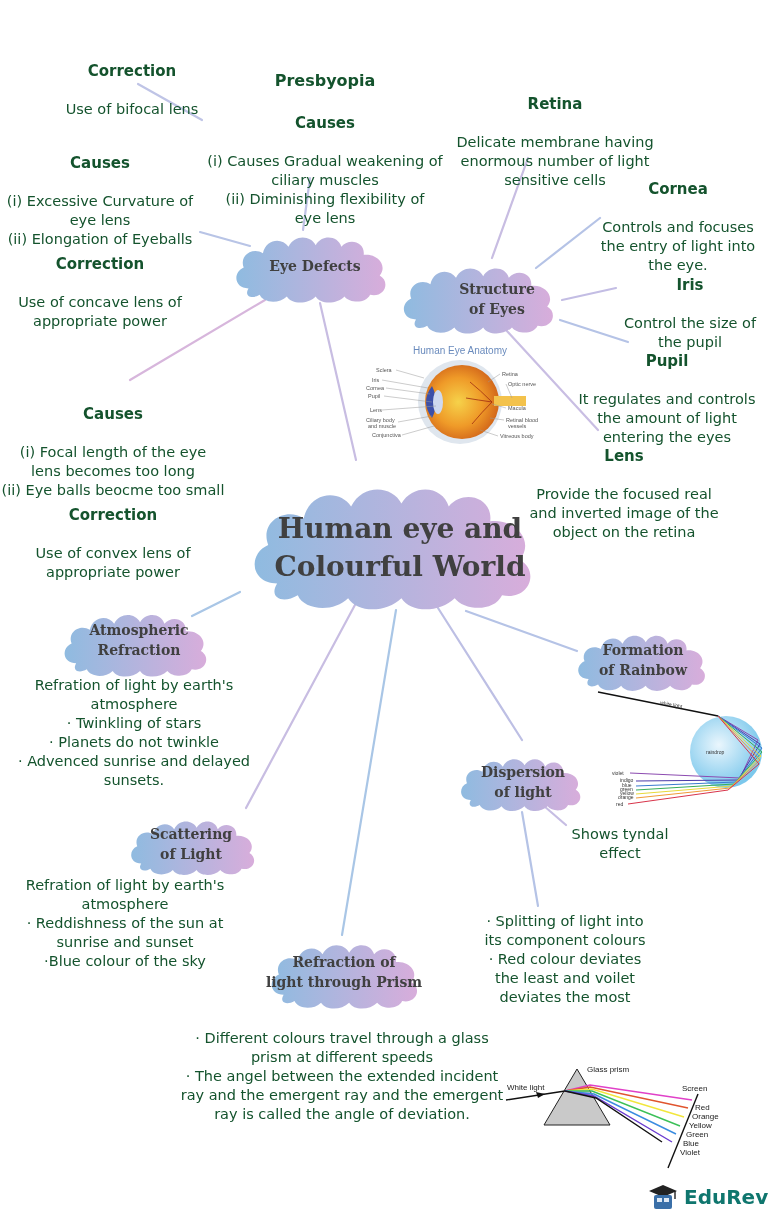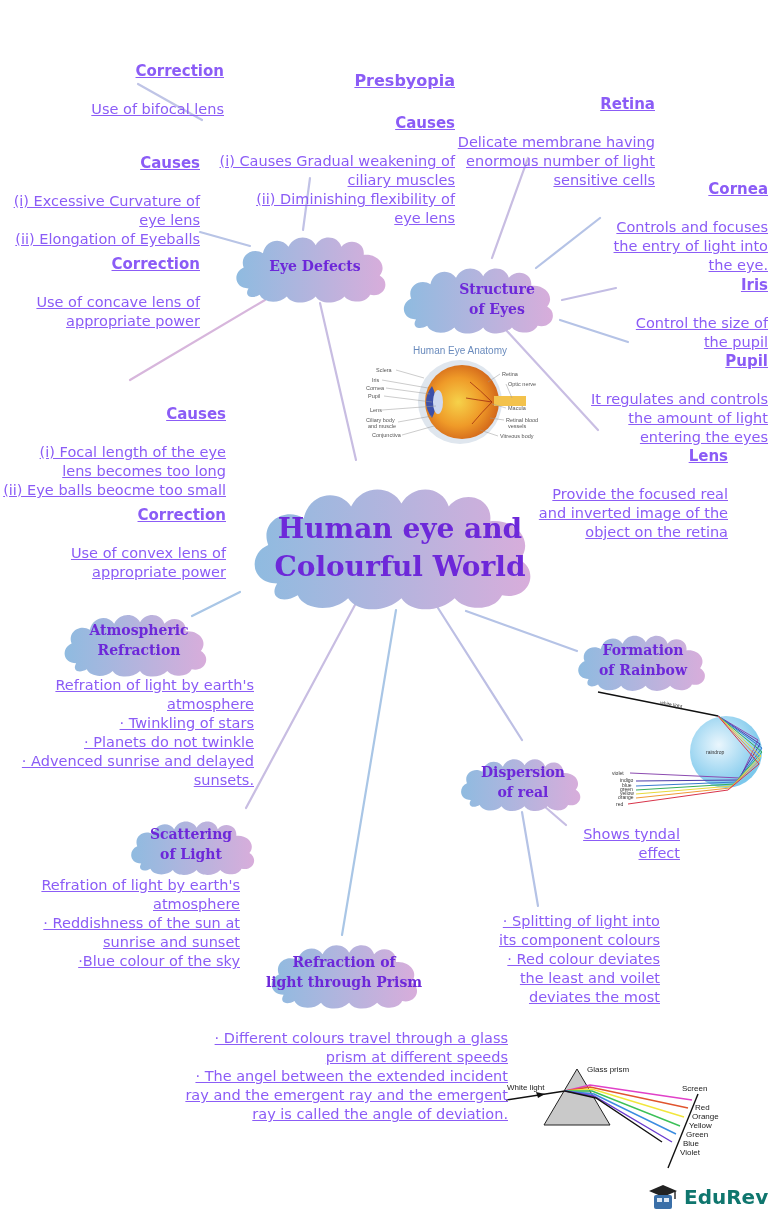--- a/index.html
+++ b/index.html
@@ -1,24 +1,24 @@
 <!DOCTYPE html>
 <html><head>
 <meta charset="utf-8">
 <style>
   html, body { margin: 0; padding: 0; background: #ffffff; }
   body { width: 768px; height: 1228px; position: relative; overflow: hidden;
          font-family: "DejaVu Sans", sans-serif; color: #111; }
   #canvas { position: absolute; left: 0; top: 0; width: 768px; height: 1228px; }
-  .txt { position: absolute; text-align: right; font-family: "DejaVu Sans", sans-serif;
-         font-size: 14.5px; line-height: 19px; color: #8b5cf6; white-space: pre-line; text-decoration: underline; }
+  .txt { position: absolute; text-align: center; font-family: "DejaVu Sans", sans-serif;
+         font-size: 14.5px; line-height: 19px; color: #14532d; white-space: pre-line; }
   .txt .h { font-weight: bold; display: block; font-size: 15px; }
   .txt .h.big { font-size: 16px; line-height: 21px; }
   .cloud-label { position: absolute; text-align: center; font-family: "DejaVu Serif", serif;
-         font-weight: bold; color: #6d28d9; white-space: pre-line; }
+         font-weight: bold; color: #404040; white-space: pre-line; }
   .cloud-label.small { font-size: 14px; line-height: 20px; }
   .cloud-label.main { font-size: 28px; line-height: 38px; }
   .logo { position: absolute; left: 648px; top: 1183px; display: flex; align-items: center; }
   .logo-text { font-family: "DejaVu Sans", sans-serif; font-size: 20px; font-weight: bold; color: #0f766e; margin-left: 6px; }
   .diag-label { font-family: "Liberation Sans", sans-serif; }
 </style>
 </head>
 <body>
 
 <svg id="canvas" viewBox="0 0 768 1228" xmlns="http://www.w3.org/2000/svg">
@@ -178,21 +178,21 @@
 <div class="cloud-label small" style="left:240px;top:256px;width:150px;">Eye Defects</div>
 <div class="cloud-label small" style="left:422px;top:279px;width:150px;">Structure
 of Eyes</div>
 <div class="cloud-label main" style="left:240px;top:510px;width:320px;">Human eye and
 Colourful World</div>
 <div class="cloud-label small" style="left:64px;top:620px;width:150px;">Atmospheric
 Refraction</div>
 <div class="cloud-label small" style="left:572px;top:640px;width:142px;">Formation
 of Rainbow</div>
 <div class="cloud-label small" style="left:452px;top:762px;width:142px;">Dispersion
-of real</div>
+of light</div>
 <div class="cloud-label small" style="left:120px;top:824px;width:142px;">Scattering
 of Light</div>
 <div class="cloud-label small" style="left:256px;top:952px;width:176px;">Refraction of
 light through Prism</div>
 
 <div class="txt" style="left:40px;top:43px;width:184px;">
   <span class="h">Correction</span>
   <span>Use of bifocal lens</span>
 </div>
 

